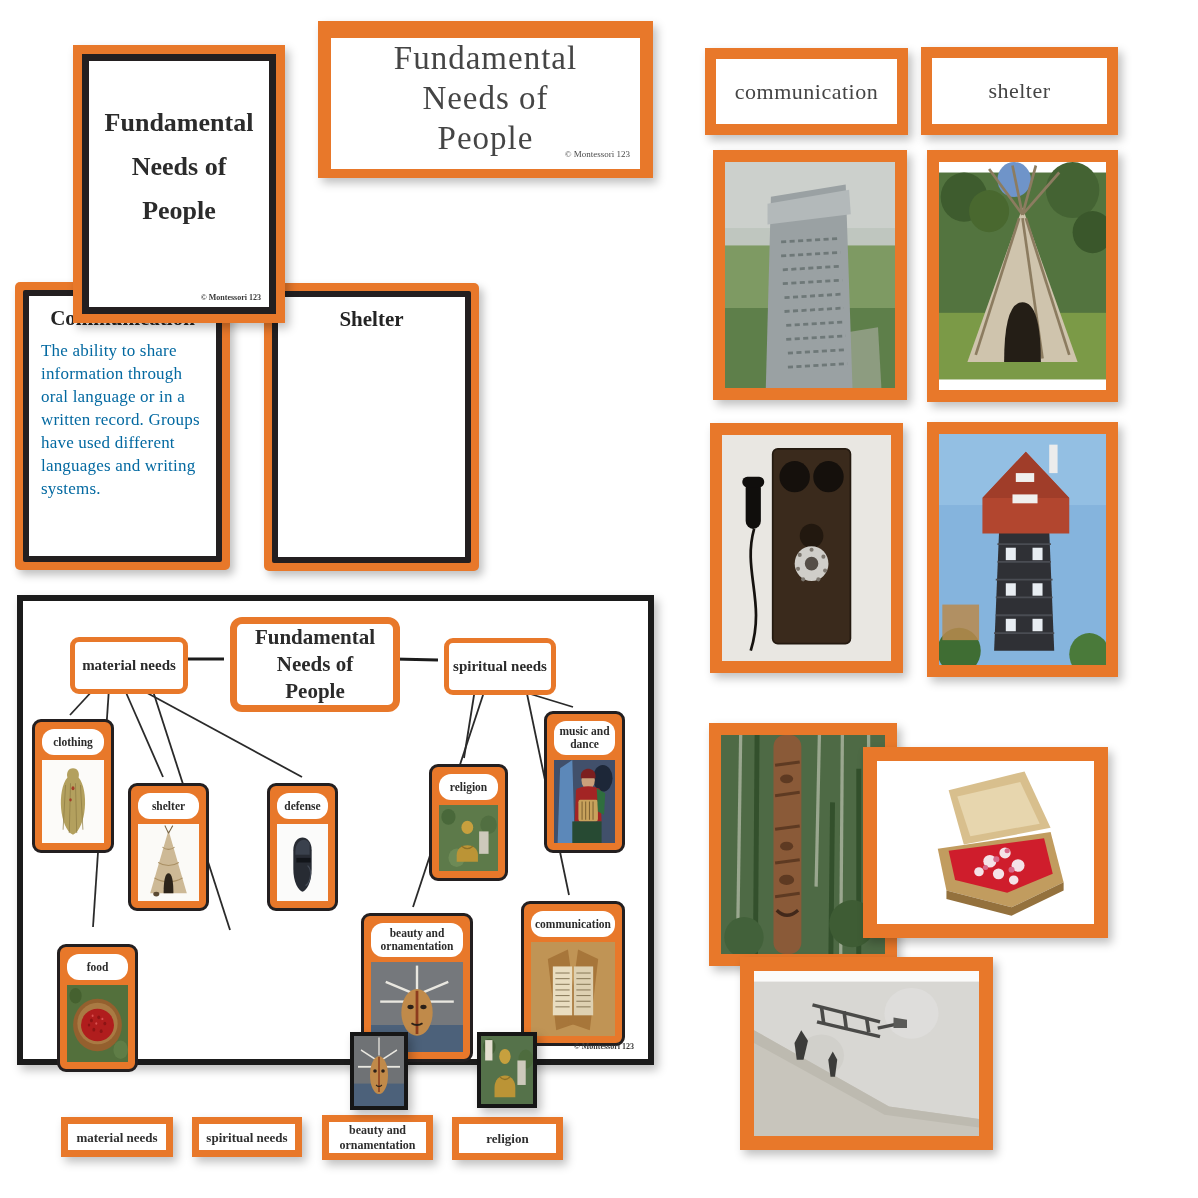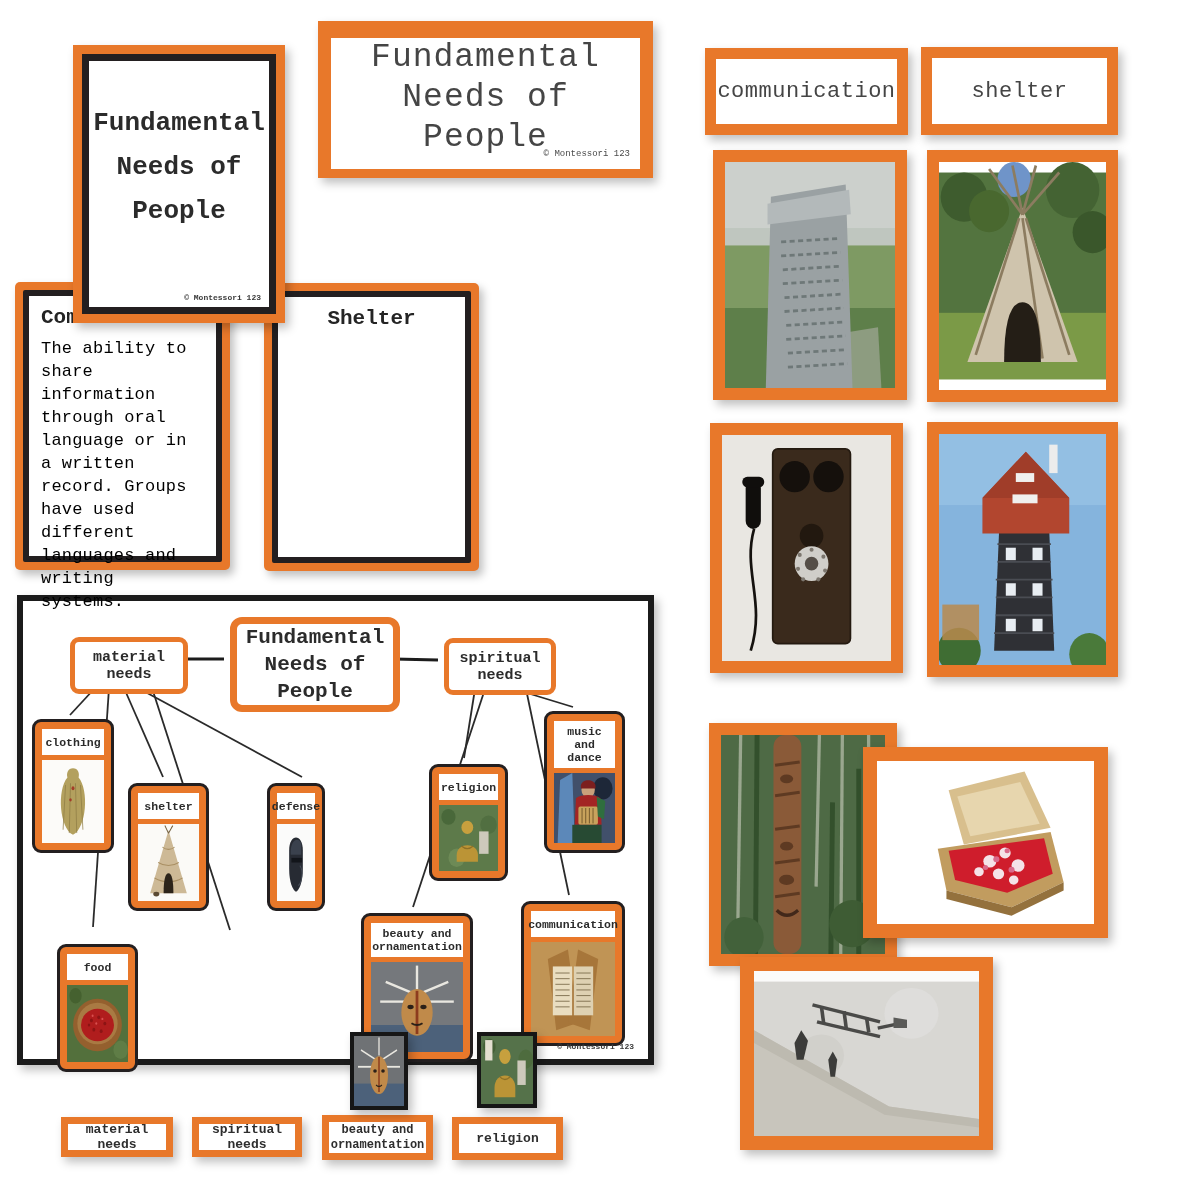--- a/index.html
+++ b/index.html
@@ -1,18 +1,18 @@
 <!DOCTYPE html>
 <html><head>
 <meta charset="utf-8">
 <style>
   html,body{margin:0;padding:0;background:#ffffff;}
   *{box-sizing:border-box;}
   .canvas{position:relative;width:1198px;height:1198px;background:#fff;overflow:hidden;
-          font-family:Liberation Mono, monospace;color:#3c3c3c;}
+          font-family:Liberation Serif, serif;color:#3c3c3c;}
   .shadow{box-shadow:4px 5px 9px rgba(0,0,0,.25);}
   .orange{background:#E8782A;}
 
   
   .pt-card{position:absolute;left:73px;top:45px;width:212px;height:278px;padding:9px;z-index:6;}
   .pt-inner{width:100%;height:100%;background:#fff;border:7px solid #231F20;position:relative;}
   .pt-text{margin-top:40px;text-align:center;font-weight:bold;font-size:26px;line-height:44px;color:#2b2b2b;}
   .pt-copy{position:absolute;right:8px;bottom:5px;font-size:8px;font-weight:bold;color:#3a3a3a;}
 
   
@@ -24,38 +24,38 @@
   
   .label-card{position:absolute;padding:11px;display:flex;z-index:1;}
   .label-inner{flex:1;background:#fff;display:flex;align-items:center;justify-content:center;text-align:center;}
   .label-light{font-size:22px;color:#454545;letter-spacing:.5px;}
   .label-bold{font-size:13px;font-weight:bold;color:#2e2e2e;line-height:15px;}
 
   
   .def-card{position:absolute;width:215px;height:288px;padding:8px;border-radius:5px;z-index:2;}
   .def-inner{width:100%;height:100%;background:#fff;border:6px solid #231F20;border-radius:2px;padding:6px 12px;}
   .def-head{text-align:center;font-weight:bold;font-size:21px;color:#242424;margin:4px 0 8px 0;}
-  .def-body{font-size:17px;line-height:23px;color:#000000;letter-spacing:.2px;}
+  .def-body{font-size:17px;line-height:23px;color:#0369a1;letter-spacing:.2px;}
 
   
   .photo-card{position:absolute;padding:12px;z-index:1;}
   .ph{width:100%;height:100%;background:#fff;position:relative;overflow:hidden;}
   .ph svg{display:block;width:100%;height:100%;}
 
   
   .chart{position:absolute;left:17px;top:595px;width:637px;height:470px;background:#fff;
          border:6px solid #1b1b1b;z-index:1;}
   .chart svg.lines{position:absolute;left:-6px;top:-6px;width:637px;height:470px;}
   .cbox{position:absolute;background:#fff;text-align:center;display:flex;align-items:center;justify-content:center;}
   .cbox.title{left:207px;top:16px;width:170px;height:95px;border:7px solid #E8782A;border-radius:12px;
               font-weight:bold;font-size:21px;line-height:27px;color:#2b2b2b;}
   .cbox.branch{border:5px solid #E8782A;border-radius:9px;font-weight:bold;font-size:15px;color:#2b2b2b;}
   .cnode{position:absolute;background:#E8782A;border:3px solid #231F20;border-radius:9px;
          display:flex;flex-direction:column;}
-  .cnode-label{background:#fff;border-radius:0;margin:7px 7px 5px 7px;padding:4px 2px;
+  .cnode-label{background:#fff;border-radius:12px;margin:7px 7px 5px 7px;padding:4px 2px;
                display:flex;align-items:center;justify-content:center;text-align:center;
                font-weight:bold;font-size:11.5px;line-height:13px;color:#2b2b2b;min-height:26px;}
   .cnode-img{flex:1;margin:0 7px 7px 7px;overflow:hidden;background:#fff;}
   .cnode-img svg{display:block;width:100%;height:100%;}
   .chart-copy{position:absolute;right:14px;bottom:8px;font-size:8px;font-weight:bold;color:#3a3a3a;}
 
   
   .loose{position:absolute;border:4px solid #161616;background:#000;z-index:3;}
   .loose svg{display:block;width:100%;height:100%;}
 
@@ -290,21 +290,21 @@
               <path d="M27 70 Q50 80 73 70" fill="none"></path>
             </g>
           <line x1="50" y1="12" x2="44" y2="2" stroke="#6f5c3c" stroke-width="1.6"></line>
           <line x1="50" y1="12" x2="57" y2="2" stroke="#6f5c3c" stroke-width="1.6"></line>
           <path d="M50 64 Q58 64 58 90 L42 90 Q42 64 50 64" fill="#2c241a"></path>
           <ellipse cx="30" cy="91" rx="5" ry="3" fill="#5b4a33"></ellipse>
         </svg>
       </div>
     </div>
 
-    <div class="cnode" style="left:244px;top:182px;width:58px;height:128px;">
+    <div class="cnode" style="left:244px;top:182px;width:71px;height:128px;">
       <div class="cnode-label">defense</div>
       <div class="cnode-img">
         <svg viewBox="0 0 100 100" preserveAspectRatio="none">
           <rect width="100" height="100" fill="#fbfbfa"></rect>
           <path d="M32 34 C32 12 68 12 68 34 L68 58 C68 76 58 86 50 88 C42 86 32 76 32 58 Z" fill="#272b33"></path>
           <path d="M36 36 C36 20 58 16 64 26 L64 40 L36 40 Z" fill="#3a414d"></path>
           <path d="M38 44 L66 44 L66 50 L38 50 Z" fill="#12151a"></path>
           <path d="M60 54 C70 60 66 76 56 80" fill="none" stroke="#454c58" stroke-width="2"></path>
         </svg>
       </div>

